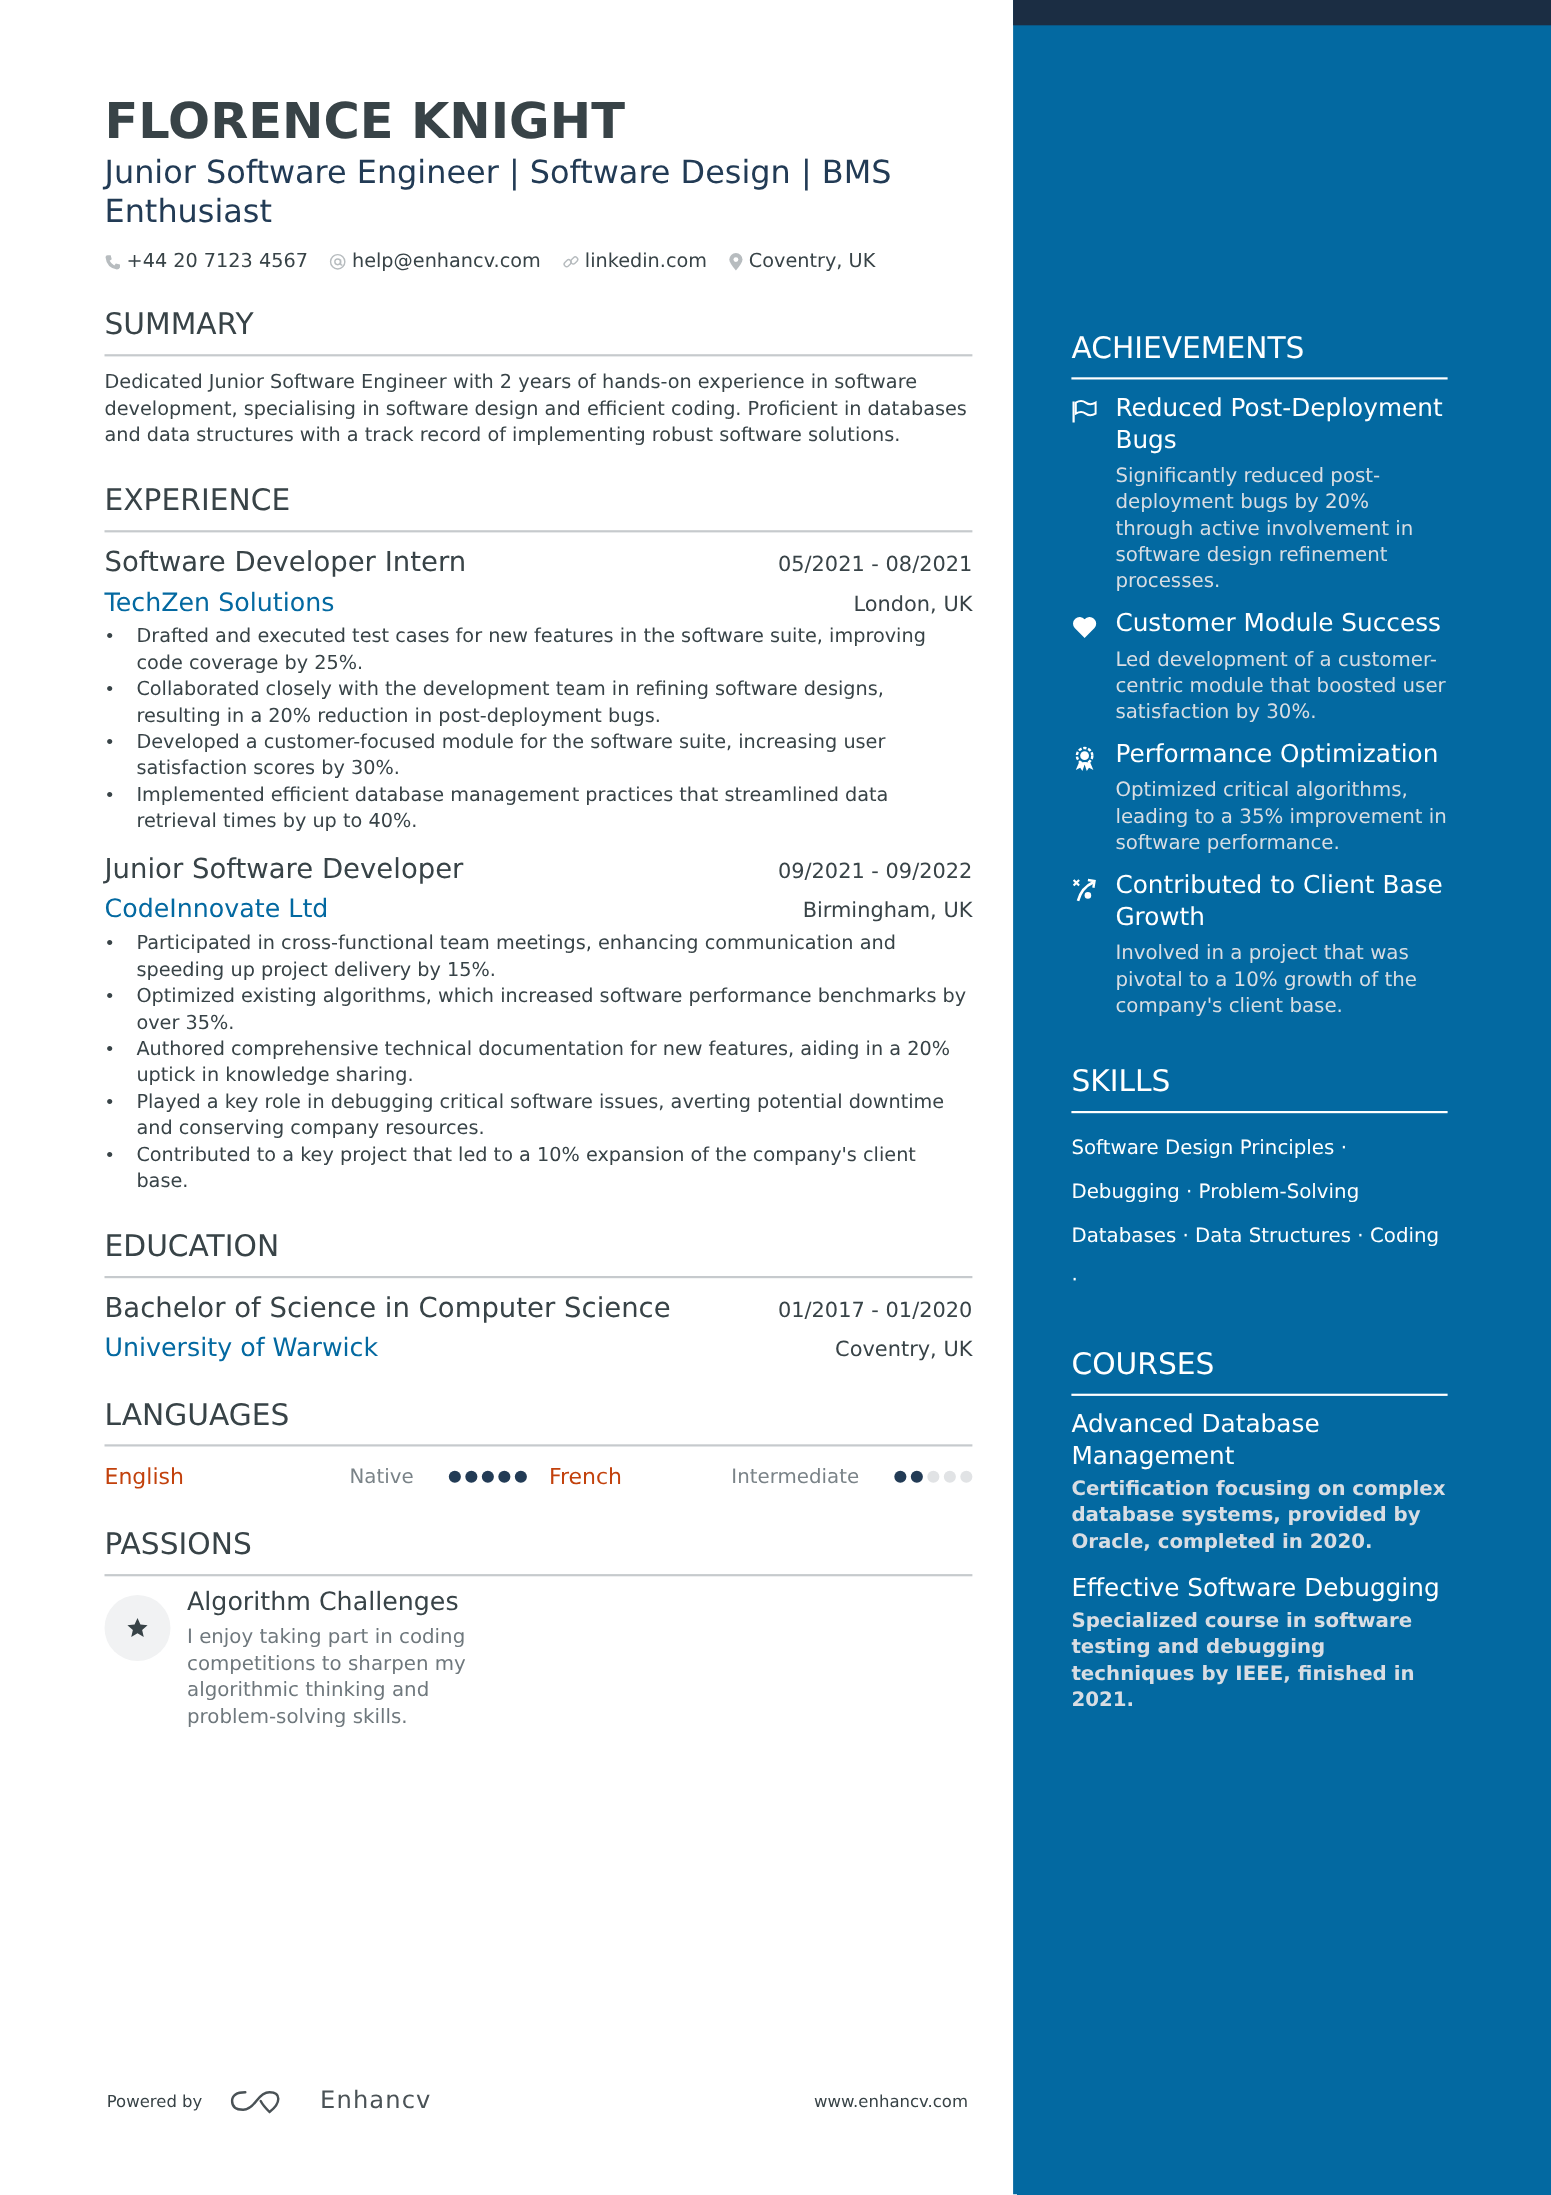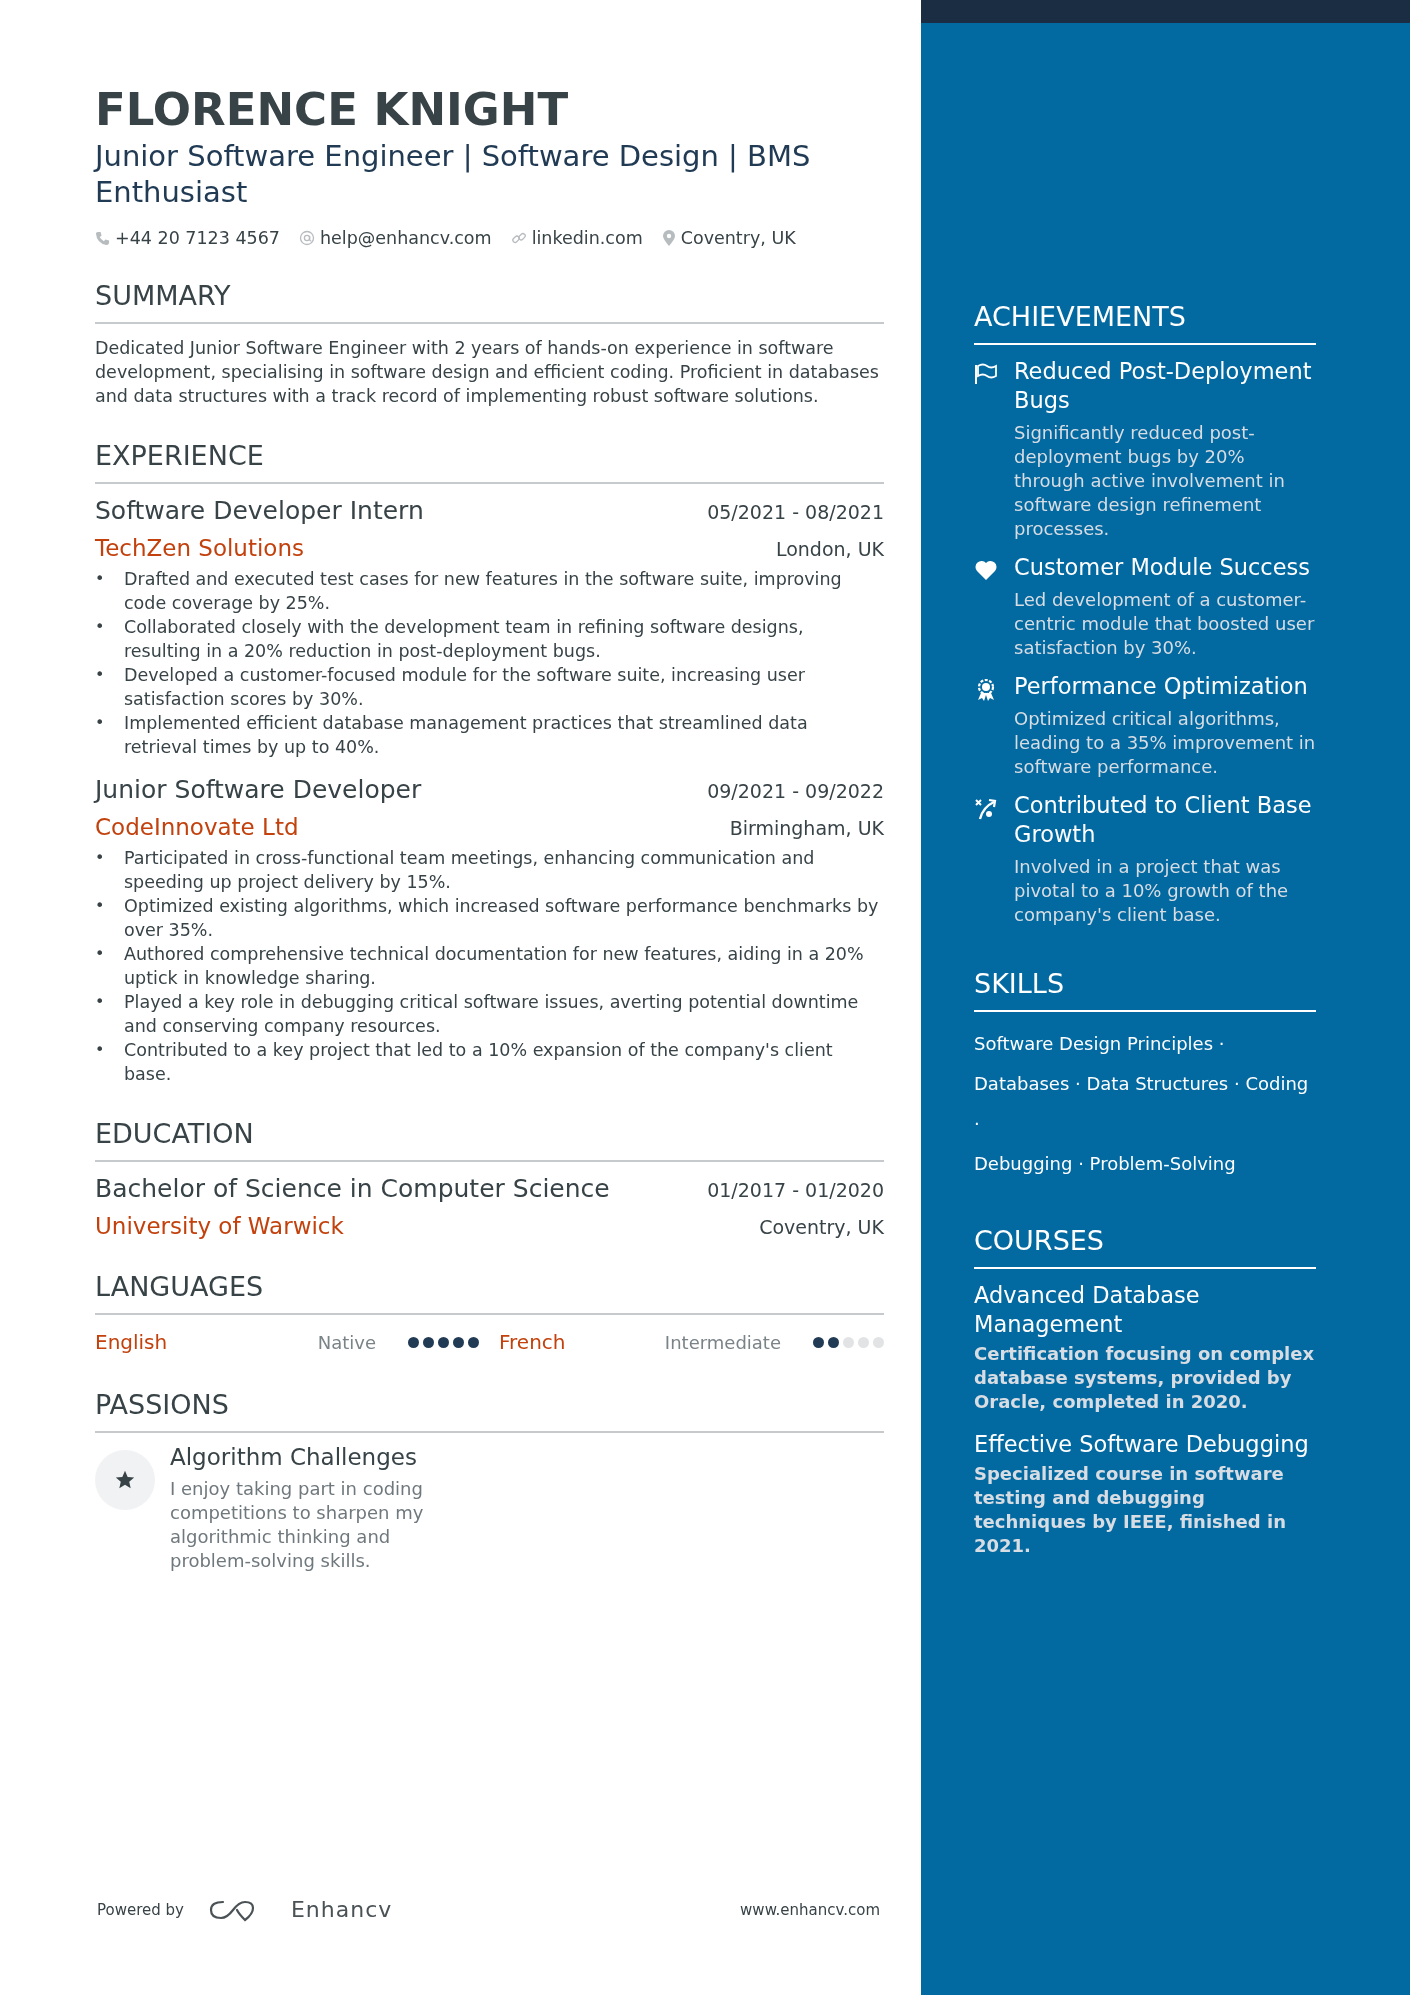--- a/index.html
+++ b/index.html
@@ -28,21 +28,21 @@
 
   .summary { margin-top: 31px; }
   .summary-text { font-size: 17.5px; line-height: 24px; color: #384347; margin-top: 12px; }
 
   .experience { margin-top: 31px; }
   .job { margin-top: 11px; }
   .job + .job { margin-top: 15px; }
   .row { display: flex; justify-content: space-between; align-items: baseline; }
   .job-title { font-size: 25px; color: #384347; line-height: 32px; }
   .job-date { font-size: 19px; color: #384347; }
-  .company { font-size: 23px; color: #c2410c; line-height: 30px; margin-top: 6px; }
+  .company { font-size: 23px; color: #0369a1; line-height: 30px; margin-top: 6px; }
   .job-loc { font-size: 19px; color: #384347; }
   .bullets { list-style: none; margin-top: 4px; }
   .bullets li { position: relative; padding-left: 29px; font-size: 17.5px; line-height: 24px; color: #384347; }
   .bullets li::before { content: "•"; position: absolute; left: 0px; top: 0; font-size: 16px; }
 
   .education { margin-top: 31px; }
   .edu { margin-top: 11px; }
 
   .languages { margin-top: 29px; }
   .lang-row { display: flex; align-items: center; margin-top: 12px; height: 30px; }
@@ -152,22 +152,22 @@
             </div>
           </div>
         </div>
       </section>
 
       <section class="skills">
         <div class="side-head">SKILLS</div>
         <div class="rule-light"></div>
         <div class="skill-lines">
           <div class="skill-line">Software Design Principles ·</div>
+          <div class="skill-line">Debugging · Problem-Solving</div>
           <div class="skill-line">Databases · Data Structures · Coding ·</div>
-          <div class="skill-line">Debugging · Problem-Solving</div>
         </div>
       </section>
 
       <section class="courses">
         <div class="side-head">COURSES</div>
         <div class="rule-light"></div>
         <div class="course">
           <div class="course-title">Advanced Database Management</div>
           <div class="course-desc">Certification focusing on complex database systems, provided by Oracle, completed in 2020.</div>
         </div>

